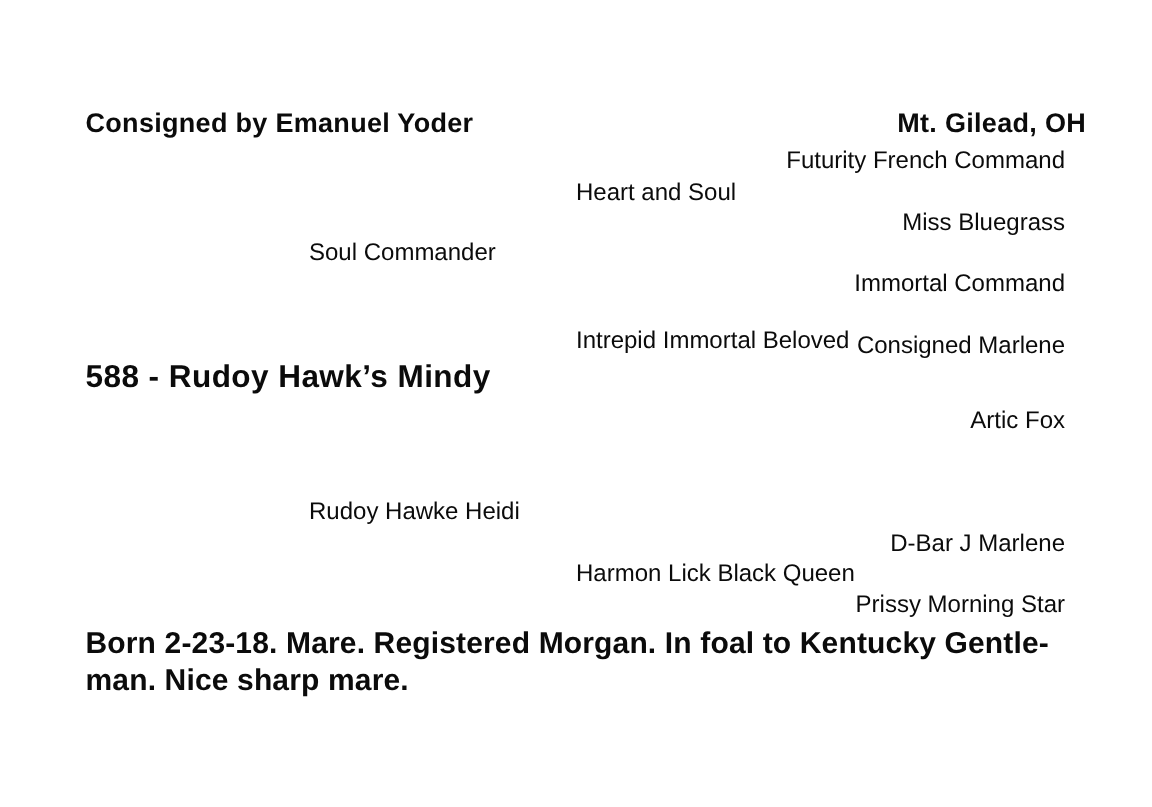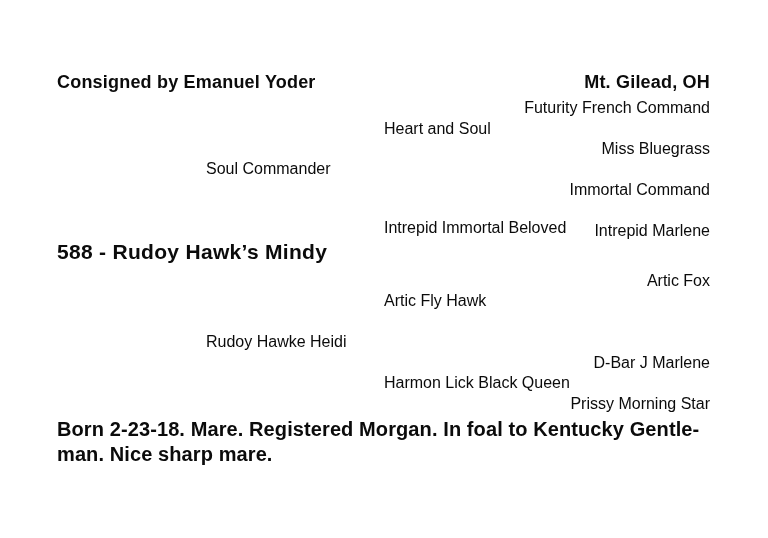--- a/index.html
+++ b/index.html
@@ -18,21 +18,21 @@
   }
   .hdr {
     position: absolute;
     top: 72px;
     font-size: 18px;
     font-weight: bold;
     white-space: nowrap;
     letter-spacing: 0.2px;
   }
   .hdr-left  { left: 57px; }
-  .hdr-right { right: 58px; text-align: center; }
+  .hdr-right { right: 44px; text-align: center; }
   .row {
     position: absolute;
     font-size: 16px;
     white-space: nowrap;
   }
   .g2 { left: 206px; }
   .g3 { left: 384px; }
   .g4 { right: 58px; text-align: right; }
   .entry-title {
     position: absolute;
@@ -68,27 +68,26 @@
   <div class="row g3" style="top:120px">Heart and Soul</div>
 
   <div class="row g4" style="top:140px">Miss Bluegrass</div>
 
   <div class="row g2" style="top:160px">Soul Commander</div>
 
   <div class="row g4" style="top:181px">Immortal Command</div>
 
   <div class="row g3" style="top:219px">Intrepid Immortal Beloved</div>
 
-  <div class="row g4" style="top:222px">Intrepid Marlene</div>
+  <div class="row g4" style="top:222px">Consigned Marlene</div>
 
   <div class="entry-title">588 - Rudoy Hawk’s Mindy</div>
 
   <div class="row g4" style="top:272px">Artic Fox</div>
 
-  <div class="row g3" style="top:292px">Artic Fly Hawk</div>
 
 
   <div class="row g2" style="top:333px">Rudoy Hawke Heidi</div>
 
   <div class="row g4" style="top:354px">D-Bar J Marlene</div>
 
   <div class="row g4" style="top:395px">Prissy Morning Star</div>
 
   <div class="row g3" style="top:374px">Harmon Lick Black Queen</div>
 

